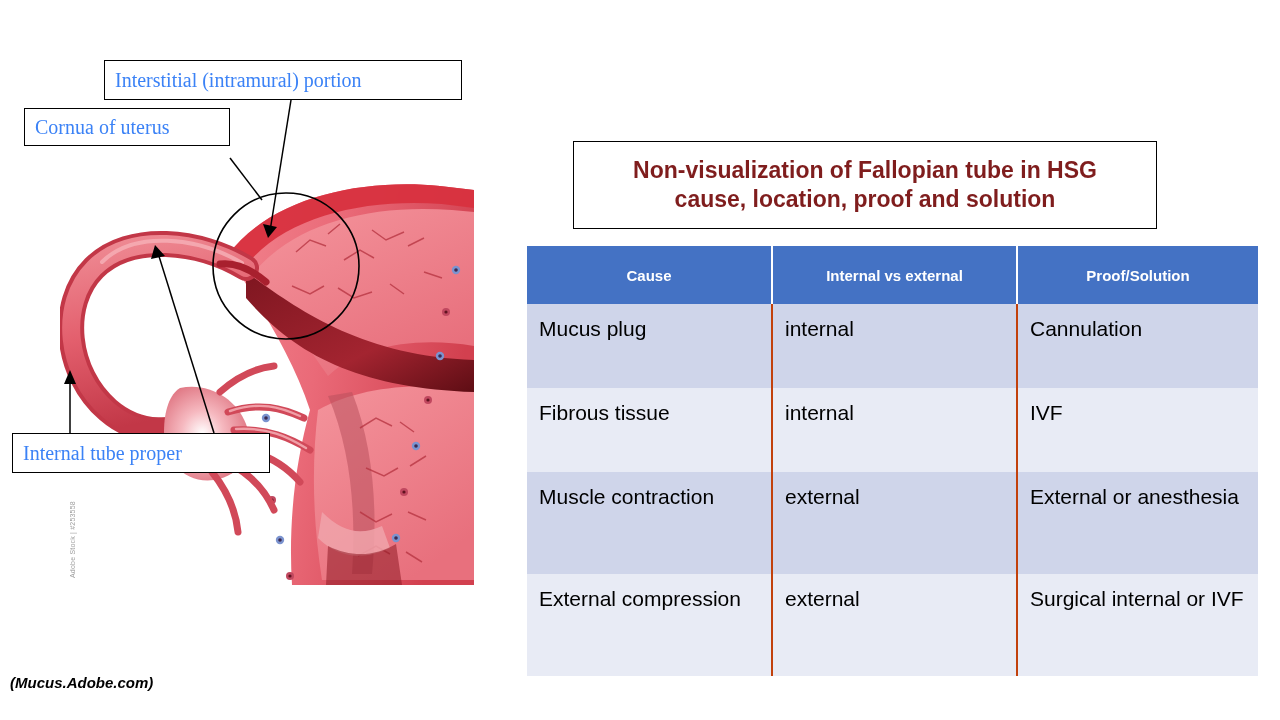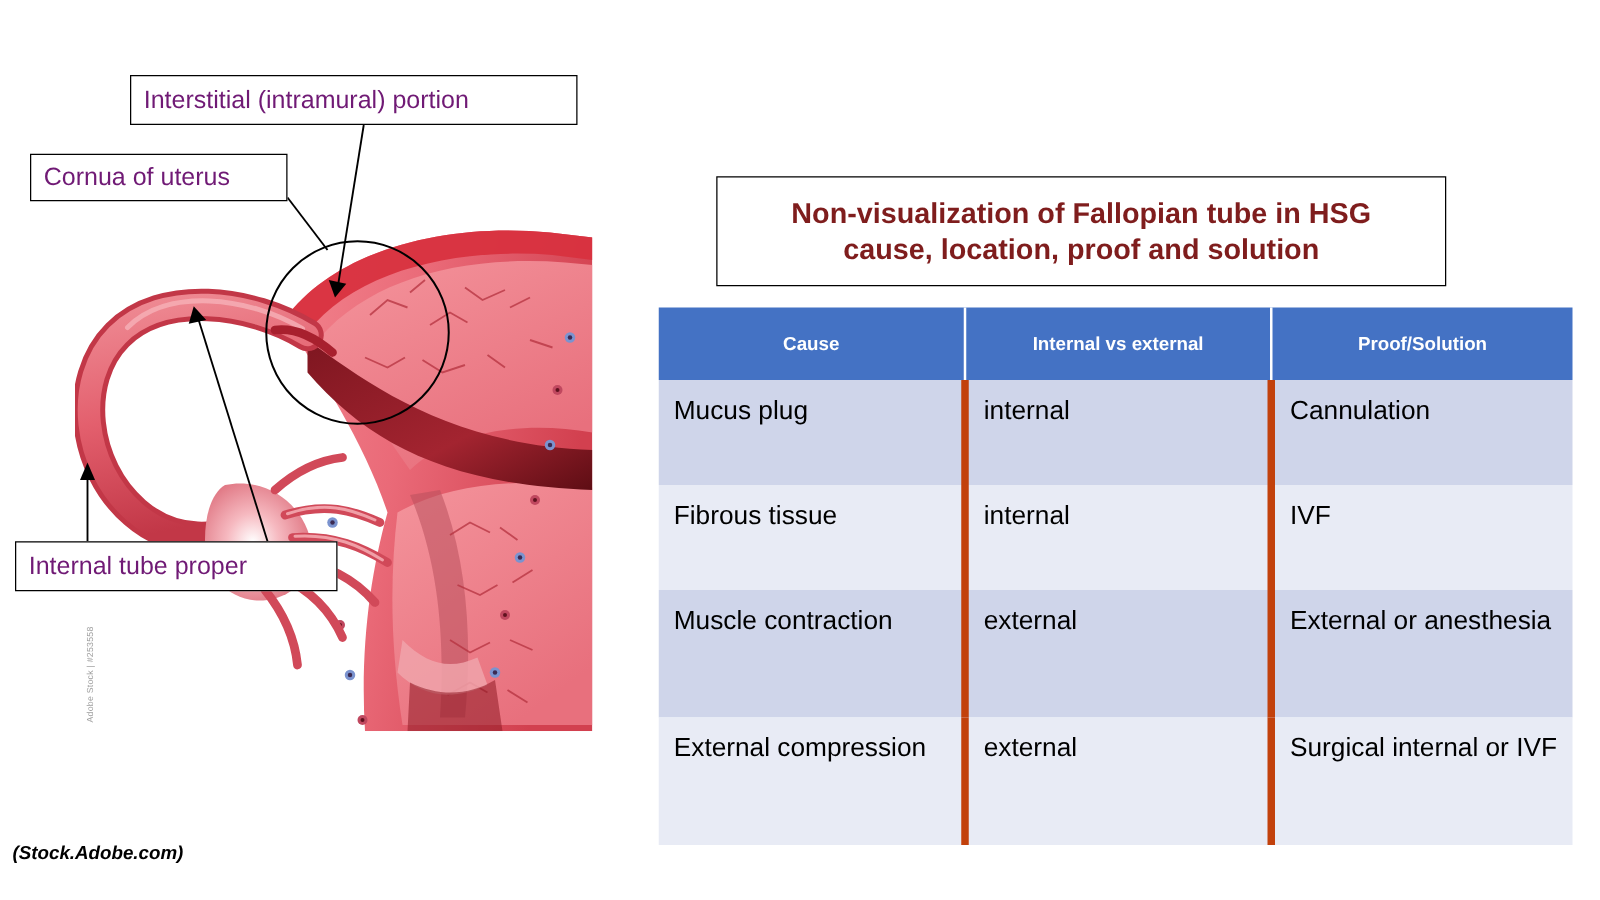--- a/index.html
+++ b/index.html
@@ -45,30 +45,31 @@
     opacity: .85;
   }
 
   
   .callout {
     position: absolute;
     background: #ffffff;
     border: 1.6px solid #000000;
     font-size: 20px;
     line-height: 1.15;
-    color: #701a75;
+    color: #3b82f6;
     display: flex;
     align-items: center;
     padding: 0 10px;
     box-sizing: border-box;
     white-space: nowrap;
     z-index: 6;
+    font-family: Liberation Serif, serif;
   }
   #callout-interstitial { left: 104px; top: 60px;  width: 358px; height: 40px; }
-  #callout-cornua       { left: 24px;  top: 123px; width: 206px; height: 38px; }
+  #callout-cornua       { left: 24px;  top: 108px; width: 206px; height: 38px; }
   #callout-fallopian    { left: 12px;  top: 433px; width: 258px; height: 40px; }
 
   
   #leader-svg {
     position: absolute;
     left: 0; top: 0;
     width: 1280px; height: 720px;
     z-index: 5;
     pointer-events: none;
   }
@@ -126,21 +127,21 @@
     border-right: 2px solid #ffffff;
     padding: 0 6px;
   }
   #data-table th:last-child { border-right: none; }
 
   #data-table td {
     font-size: 21px;
     color: #000000;
     vertical-align: top;
     padding: 12px 10px 12px 12px;
-    border-right: 6px solid #c2410c;
+    border-right: 2px solid #c2410c;
     line-height: 1.22;
   }
   #data-table td:last-child { border-right: none; }
 
   #data-table tbody tr.band-a td { background: #CFD5EA; }
   #data-table tbody tr.band-b td { background: #E8EBF5; }
 
   #data-table tbody tr.h1 td { height: 60px; }
   #data-table tbody tr.h2 td { height: 78px; }
 
@@ -293,21 +294,21 @@
   <line x1="70" y1="433" x2="70" y2="380" stroke="#000000" stroke-width="1.5"></line>
   <polygon points="70,370 64,384 76,384" fill="#000000"></polygon>
 </svg>
 
 <div class="callout" id="callout-interstitial">Interstitial (intramural) portion</div>
 
 <div class="callout" id="callout-cornua">Cornua of uterus</div>
 
 <div class="callout" id="callout-fallopian">Internal tube proper</div>
 
-<div class="credit">(Stock.Adobe.com)</div>
+<div class="credit">(Mucus.Adobe.com)</div>
 
 <div id="title-box">
   <div class="tline">Non-visualization of Fallopian tube in HSG</div>
   <div class="tline">cause, location, proof and solution</div>
 </div>
 
 <table id="data-table">
   <colgroup>
     <col class="col-cause">
       <col class="col-intext">

